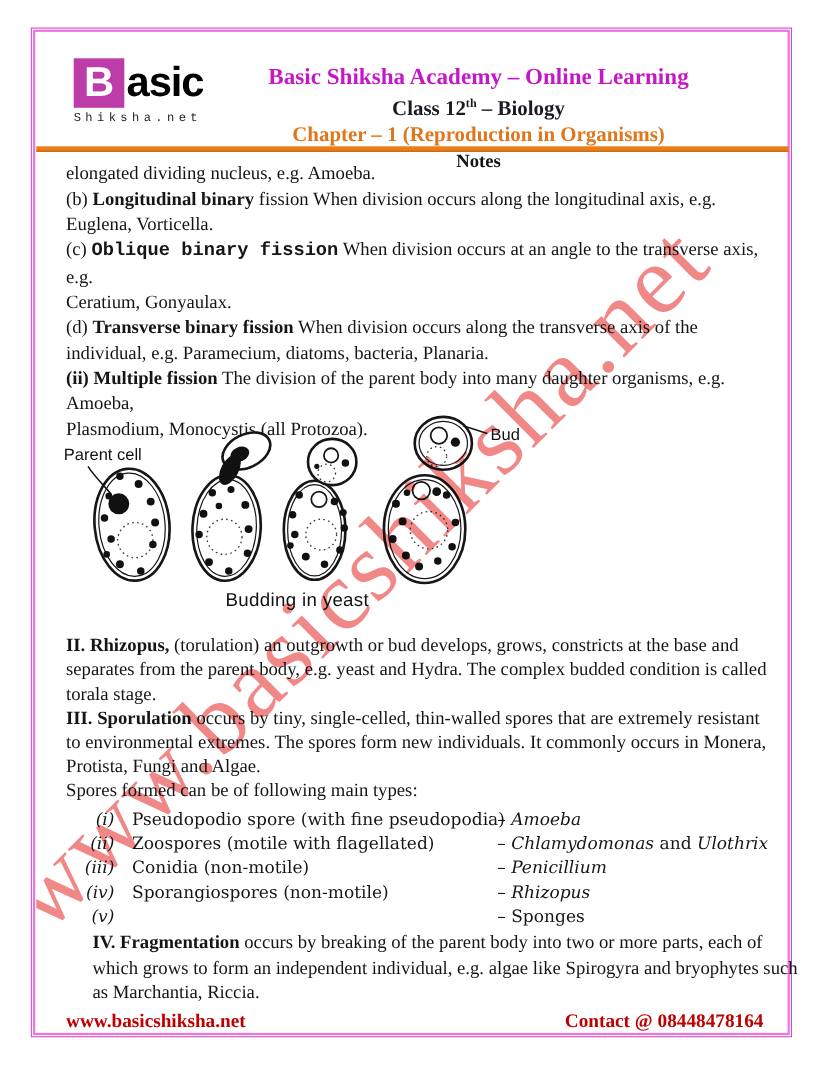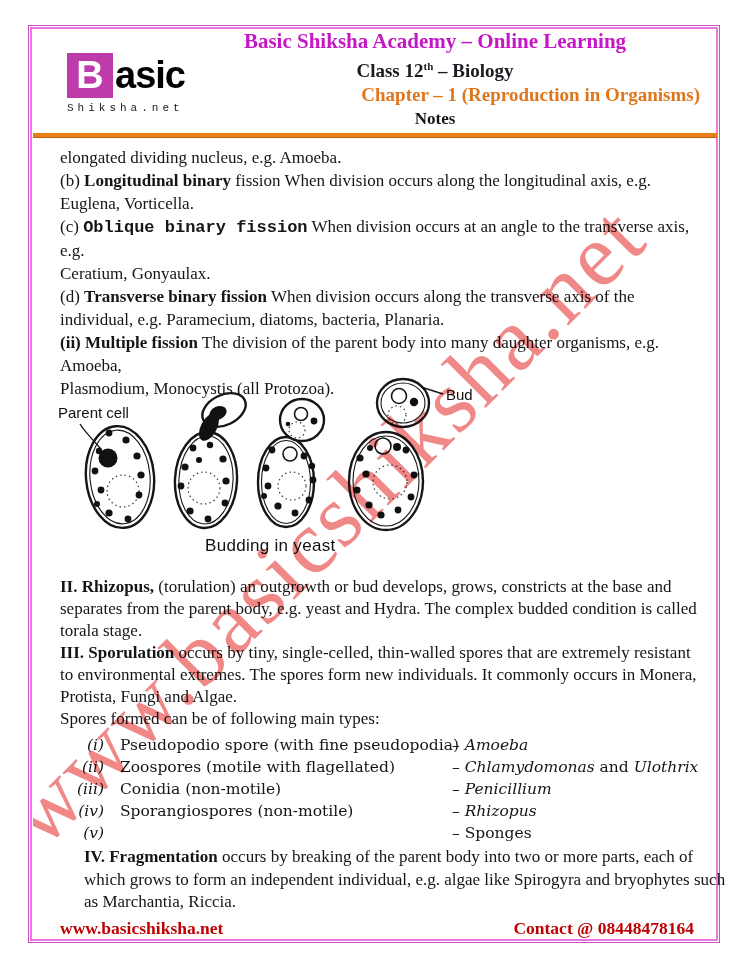--- a/index.html
+++ b/index.html
@@ -23,25 +23,25 @@
     display:flex;align-items:center;justify-content:center;line-height:45px;
   }
   .logo-rest{
     font-family:Liberation Sans, sans-serif;font-weight:bold;font-size:38px;
     color:#000000;line-height:45px;letter-spacing:-1px;margin-left:2px;
   }
   .logo-sub{
     font-family:Liberation Mono, monospace;font-size:11px;color:#1c1c1c;
     letter-spacing:4px;margin-top:4px;white-space:nowrap;
   }
-  .header-text{position:absolute;left:170px;right:50px;top:28px;text-align:center;}
+  .header-text{position:absolute;left:170px;right:50px;top:56px;text-align:center;}
   .h-title{font-size:21px;font-weight:bold;color:#c617c6;line-height:26px;}
   .h-class{font-size:19px;font-weight:bold;color:#1b1b22;line-height:24px;}
   .h-class sup{font-size:11px;}
-  .h-chapter{font-size:19px;font-weight:bold;color:#e0761c;line-height:24px;text-align:right;}
+  .h-chapter{font-size:19px;font-weight:bold;color:#e0761c;line-height:24px;}
   .h-notes{font-size:17px;font-weight:bold;color:#141414;line-height:22px;margin-top:1px;}
   .header-rule{
     position:absolute;left:33px;width:684px;top:133px;height:4px;
     background:#e87e18;border-bottom:1px solid #c95f08;
   }
   
   .textblock{position:absolute;left:60px;width:645px;font-size:17px;}
   .textblock p{margin:0;}
   .group1{top:146px;line-height:23px;}
   .group2{top:576px;line-height:22px;}

